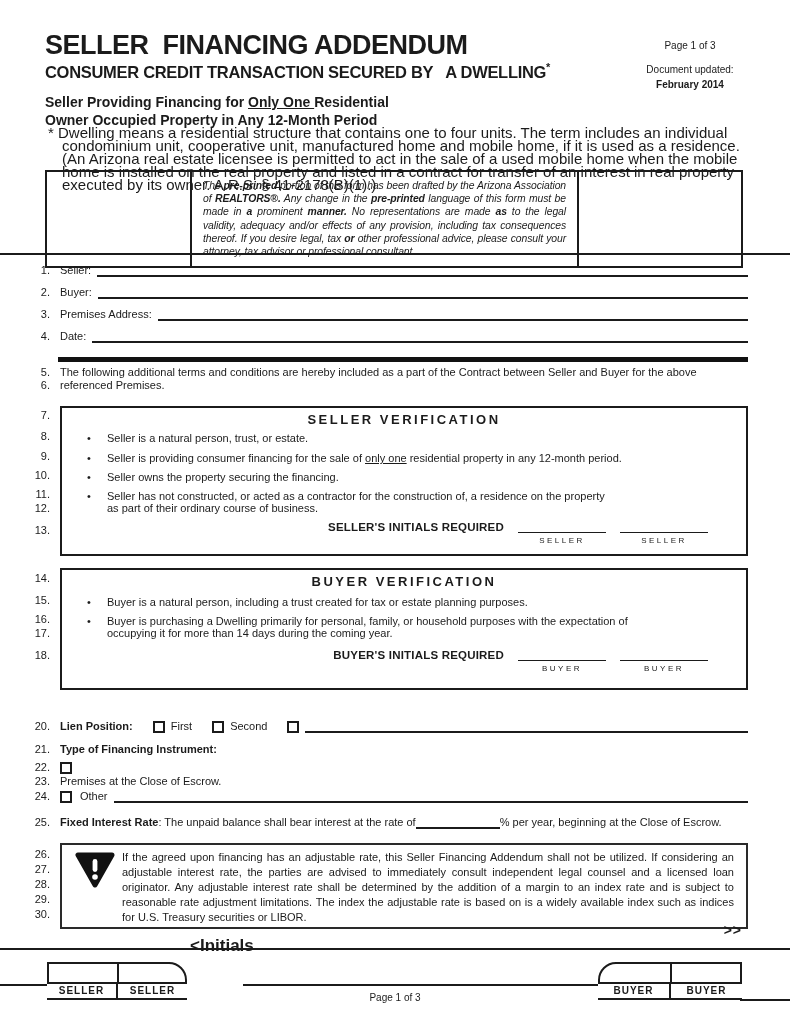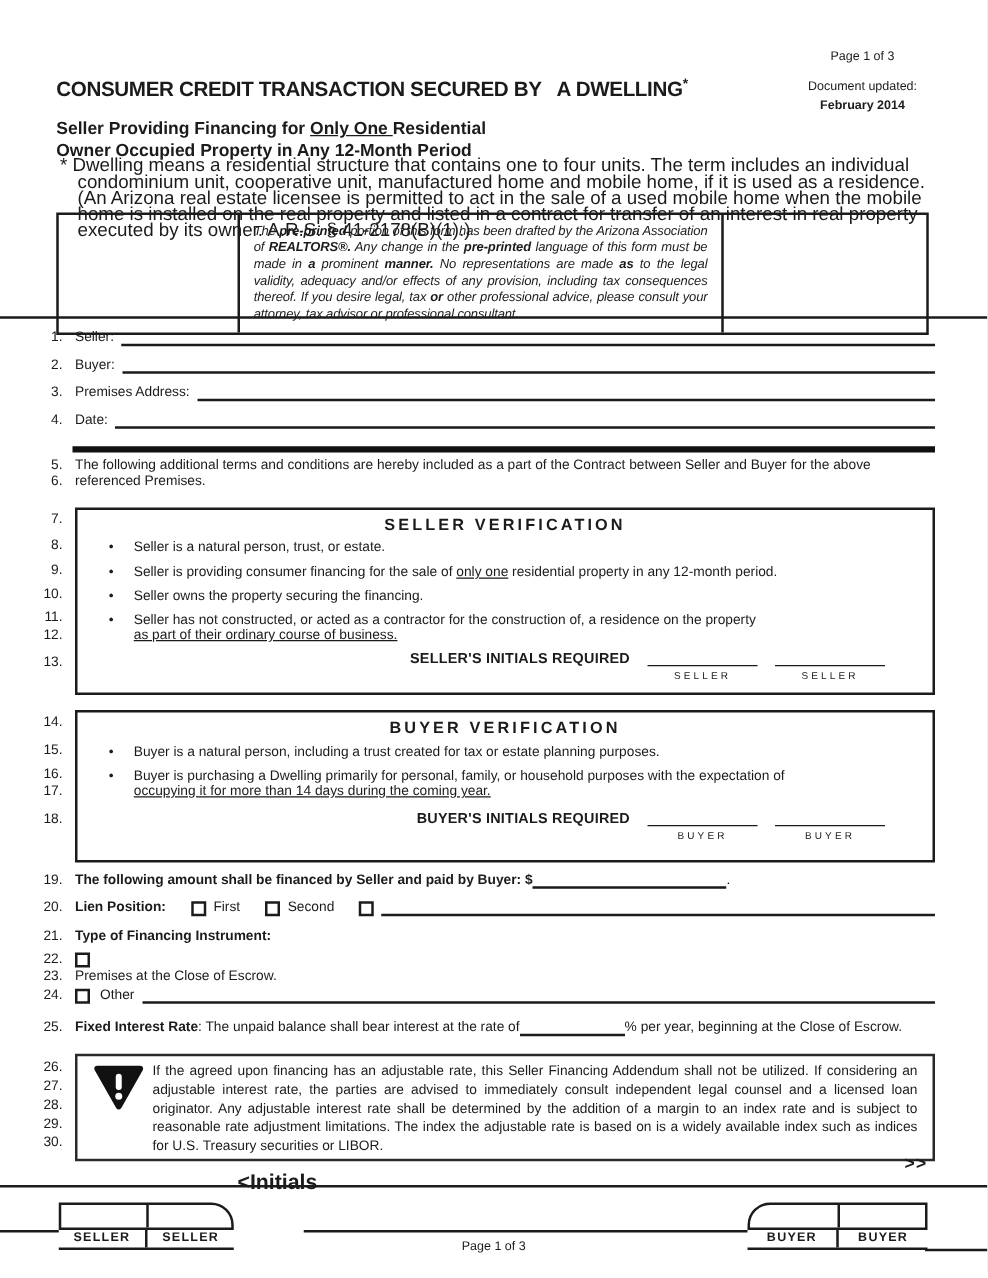--- a/index.html
+++ b/index.html
@@ -35,21 +35,21 @@
   .fill { flex:1; border-bottom:2px solid #1b1b1b; height:13px; }
   .fill-fix { border-bottom:2px solid #1b1b1b; height:13px; display:inline-block; }
   .thick { left:58px; top:357px; width:690px; height:5px; background:#111; position:absolute; }
   .bold { font-weight:bold; }
   
   .vbox { position:absolute; left:60px; width:688px; border:2px solid #1b1b1b; }
   .lnum { position:absolute; left:0; width:50px; text-align:right; font-size:11px; }
   .vtitle { position:absolute; left:0; width:100%; text-align:center; font-weight:bold; font-size:13px; letter-spacing:2.5px; }
   .bullet { position:absolute; left:45px; width:620px; font-size:11px; }
   .bullet::before { content:"\2022"; position:absolute; left:-20px; }
-  .bullet .cont { display:block;text-decoration:underline; }
+  .bullet .cont { display:block; }
   .bullet .u { text-decoration:underline; }
   .initials { position:absolute; right:38px; display:flex; align-items:flex-start; }
   .initials .ilabel { font-weight:bold; font-size:11.5px; padding-top:1px; letter-spacing:0.2px; }
   .sig { width:88px; margin-left:14px; }
   .sig-line { height:13px; border-bottom:1.5px solid #1b1b1b; }
   .sig-cap { text-align:center; font-size:8px; letter-spacing:2.5px; padding-top:3px; }
   
   .cb { display:inline-block; width:12px; height:12px; border:2px solid #1b1b1b; vertical-align:-2px; background:#fff; flex:none; }
   .cbgap { margin:0 6px 0 14px; }
   
@@ -65,20 +65,21 @@
   .tab-lab span { flex:1; text-align:center; font-size:10px; font-weight:bold; letter-spacing:1px; padding:1px 0 2px; }
   .tab-lab span + span { border-left:2px solid #1b1b1b; }
   .init-cap { position:absolute; left:190px; top:936px; font-size:17px; font-weight:bold; }
   .footer-page { position:absolute; left:0; top:992px; width:790px; text-align:center; font-size:10px; }
 </style>
 </head>
 <body>
 
 <div id="page">
 
+  <div class="abs title">SELLER  FINANCING ADDENDUM</div>
   <div class="abs subtitle"><span>CONSUMER CREDIT TRANSACTION SECURED BY   A DWELLING</span><sup>*</sup></div>
   <div class="abs meta">
     <div class="pg">Page 1 of 3</div>
     <div>Document updated:</div>
     <div class="bold">February 2014</div>
   </div>
   <div class="abs tagline">
     <div><span>Seller Providing Financing for </span><span class="u">Only One </span><span>Residential</span></div>
     <div>Owner Occupied Property in Any 12-Month Period</div>
   </div>
@@ -164,26 +165,20 @@
         <div class="sig-line"></div>
         <div class="sig-cap">BUYER</div>
       </div>
       <div class="sig">
         <div class="sig-line"></div>
         <div class="sig-cap">BUYER</div>
       </div>
     </div>
   </div>
 
-  <div class="row" style="top:697px;">
-    <div class="num">19.</div>
-    <div class="lbl bold" style="padding-right:0;">The following amount shall be financed by Seller and paid by Buyer: $</div>
-    <div class="fill-fix" style="width:155px;"></div>
-    <div>.</div>
-  </div>
 
   <div class="row" style="top:719px;">
     <div class="num">20.</div>
     <div class="lbl bold">Lien Position:</div>
     <span class="cb cbgap"></span>
     <div class="lbl">First</div>
     <span class="cb cbgap"></span>
     <div class="lbl">Second</div>
     <span class="cb cbgap"></span>
     <div class="fill"></div>

